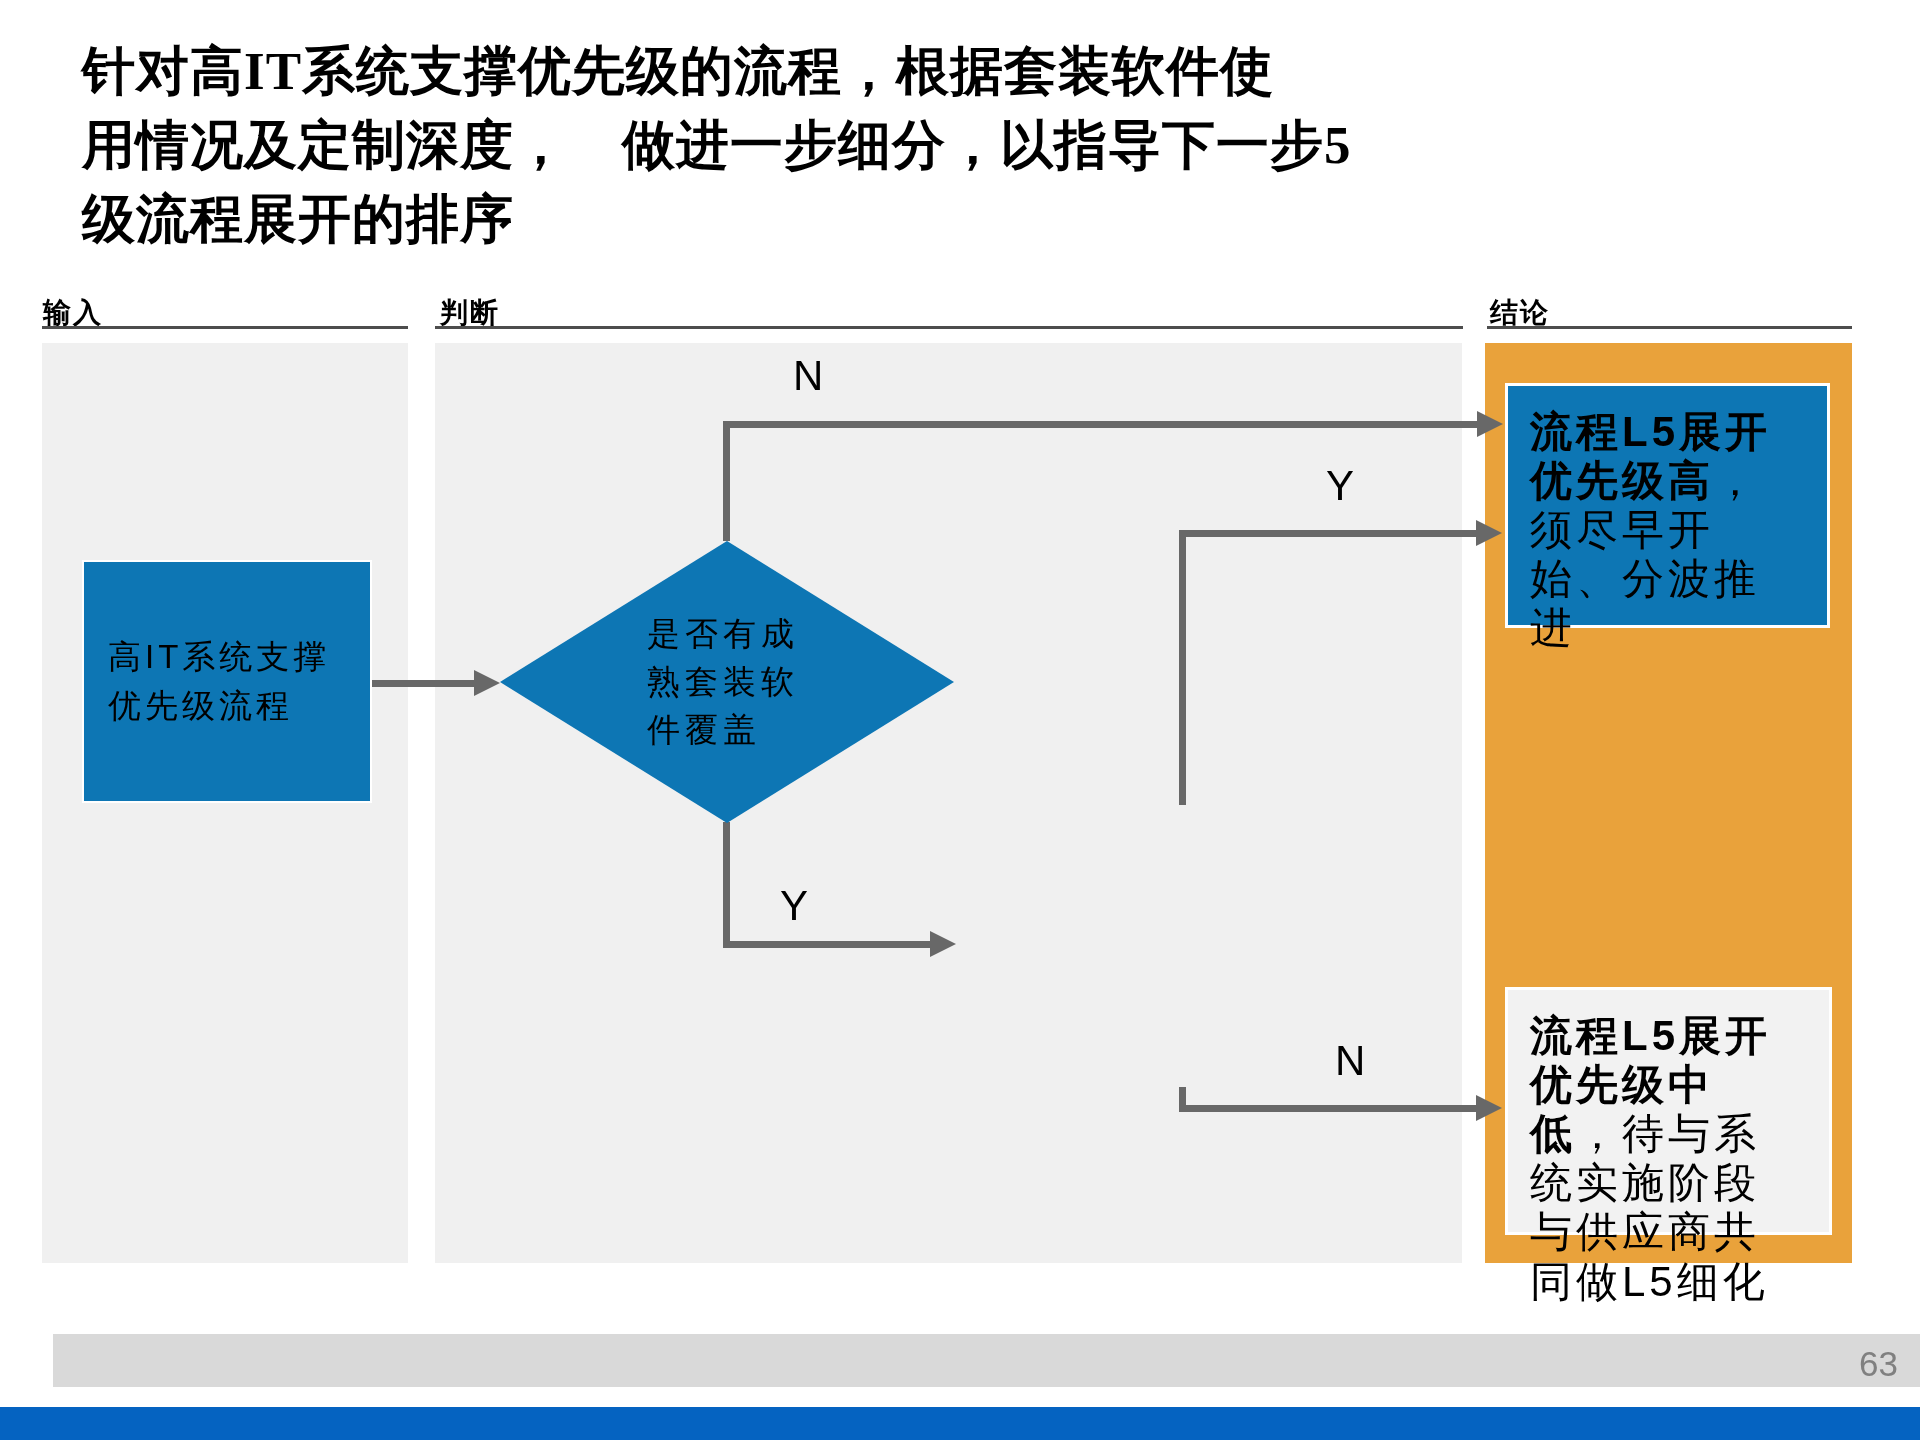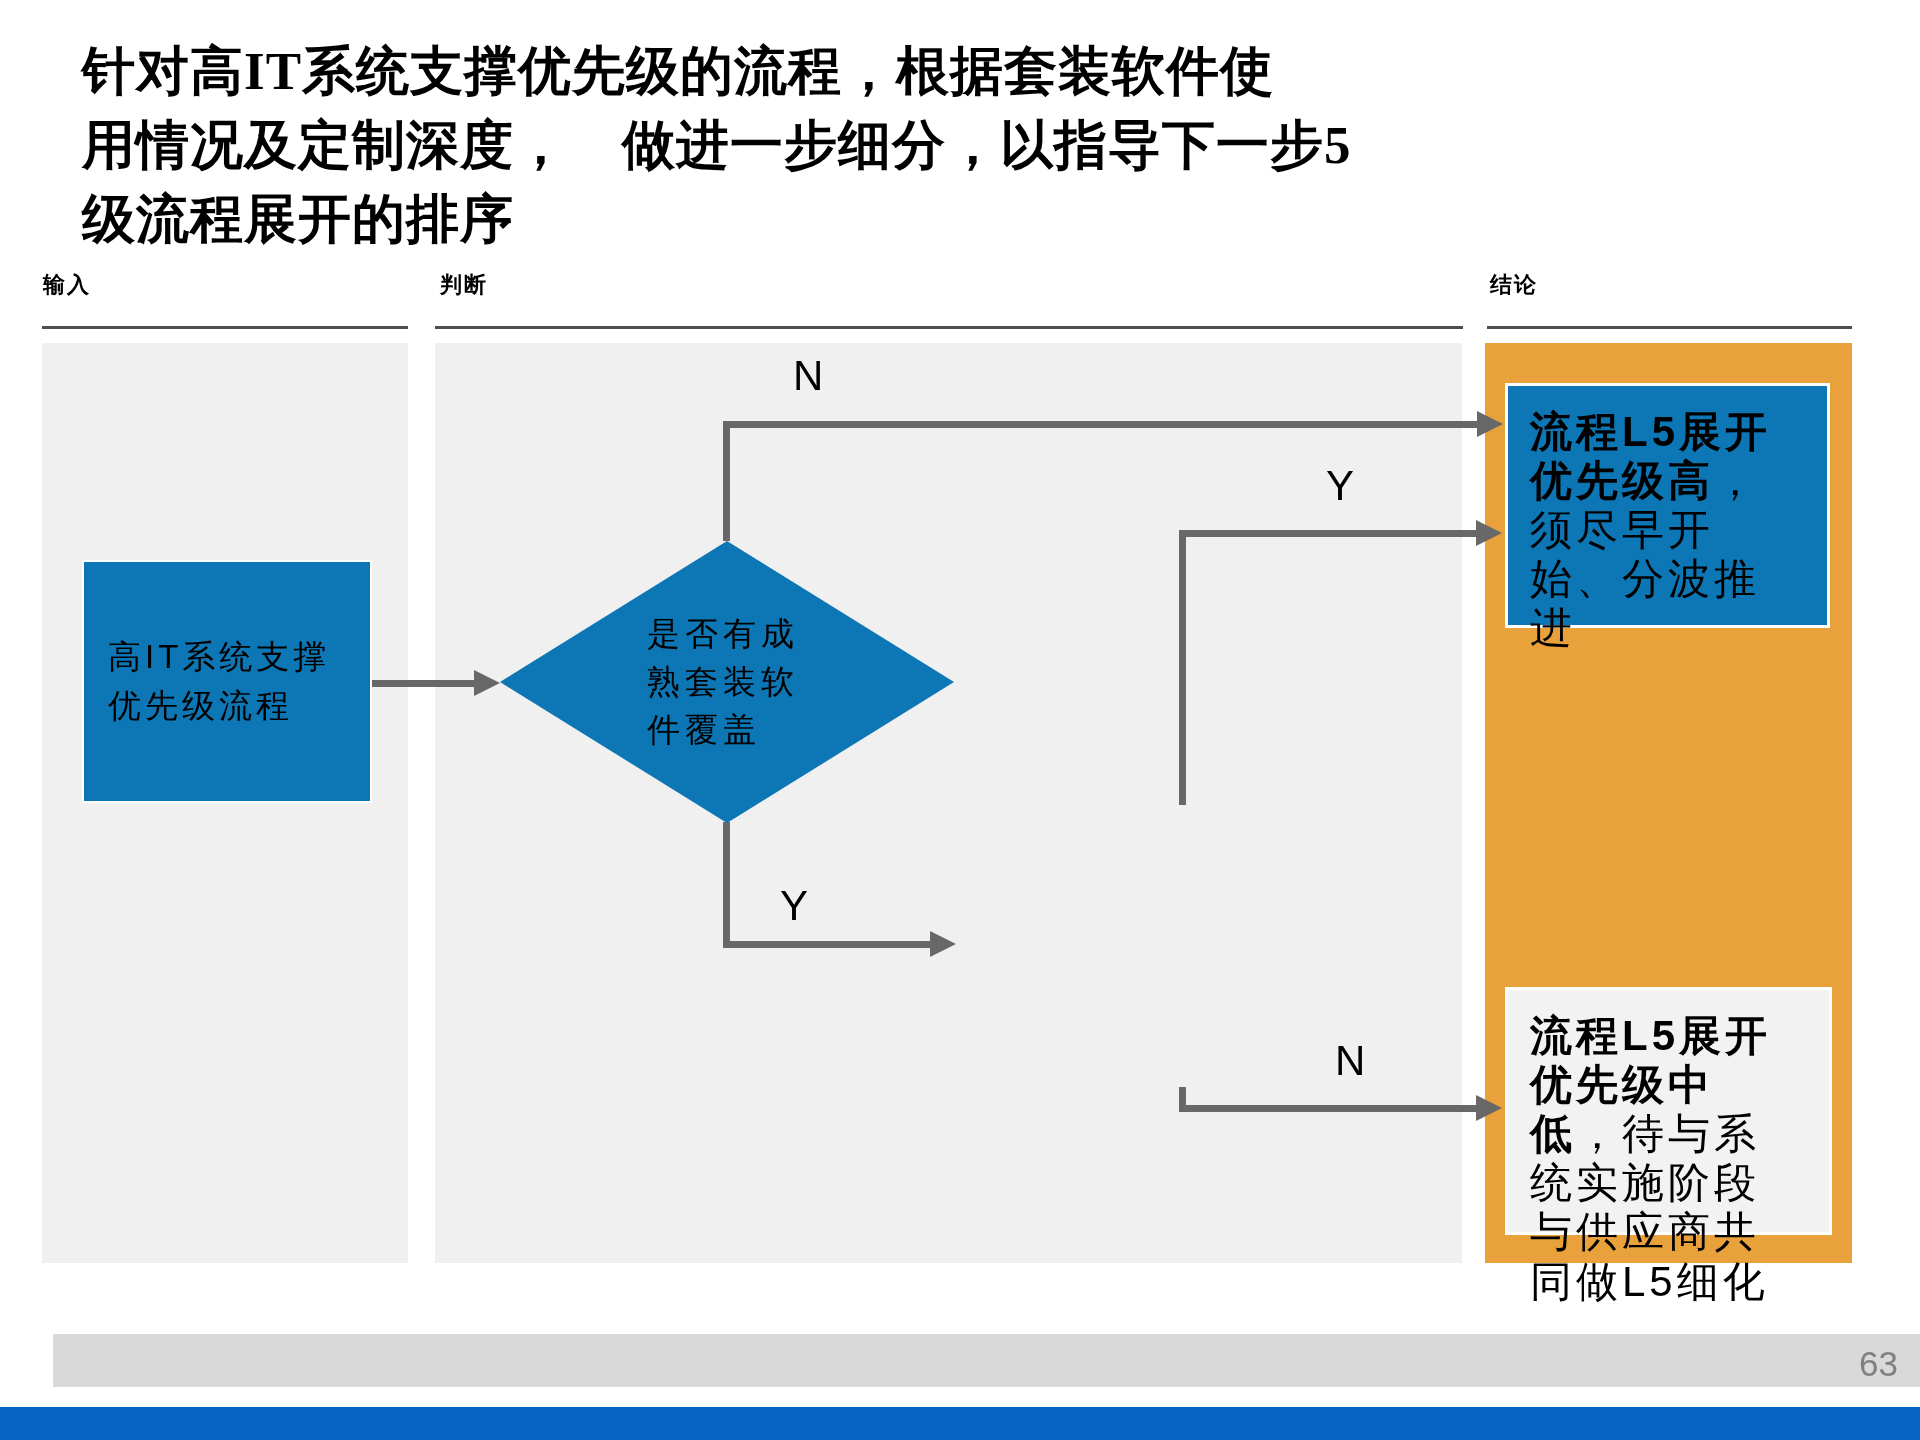--- a/index.html
+++ b/index.html
@@ -9,21 +9,21 @@
   }
   .abs{position:absolute;}
   
   .title{
     left:55px;top:34px;width:1300px;
     font-size:53px;font-weight:bold;line-height:74px;letter-spacing:1px;
     white-space:pre-wrap;
     margin-left:27px;
   }
   
-  .col-header{top:270px;font-size:22px;font-weight:bold;letter-spacing:2px;}
+  .col-header{top:294px;font-size:28px;font-weight:bold;letter-spacing:2px;}
   .h-input{left:43px;}
   .h-judge{left:440px;}
   .h-conclusion{left:1490px;}
   .header-line{top:326px;height:3px;background:#4d4d4d;}
   .hl1{left:42px;width:366px;}
   .hl2{left:435px;width:1028px;}
   .hl3{left:1487px;width:365px;}
   
   .panel{top:343px;height:920px;}
   .panel-input{left:42px;width:366px;background:var(--panel_gray,#f0f0f0);}

